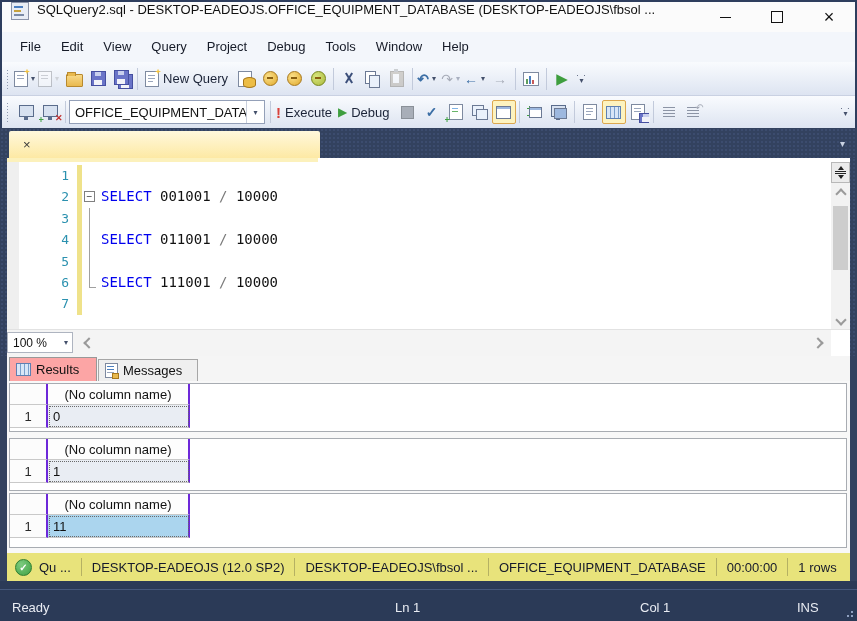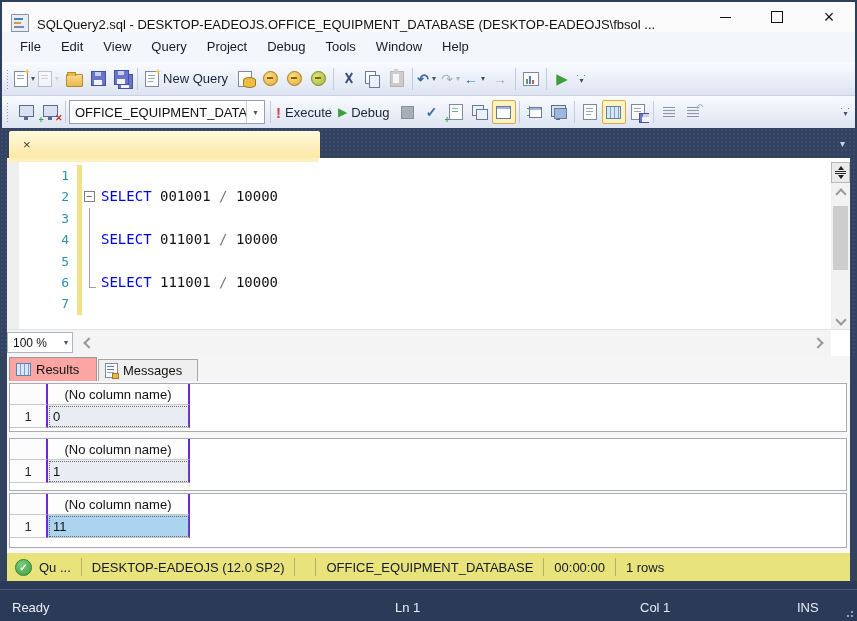--- a/index.html
+++ b/index.html
@@ -1,21 +1,21 @@
 <!DOCTYPE html>
 <html><head>
 <meta charset="utf-8">
 <style>
   html,body{margin:0;padding:0;width:857px;height:621px;overflow:hidden;
     font-family:"Liberation Sans",sans-serif;-webkit-font-smoothing:antialiased;}
   body{position:relative;background:#2E3E5E;color:#1A1A1A;}
 
   
   .titlebar{position:absolute;left:2px;top:2px;right:2px;height:30px;background:#FBFBFB;
-    display:flex;align-items:flex-end;}
+    display:flex;align-items:flex-start;}
   .app-ico{width:16px;height:16px;margin-left:9px;position:relative;background:#E8EDF5;
     border:1px solid #8A93A8;}
   .app-ico i{position:absolute;display:block;}
   .app-ico .a1{left:2px;top:3px;width:9px;height:2px;background:#4C7FC0;}
   .app-ico .a2{left:2px;top:7px;width:7px;height:2px;background:#C7A23C;}
   .app-ico .a3{left:2px;top:11px;width:10px;height:2px;background:#7A8AA5;}
   .title-text{margin-left:8px;font-size:13px;color:#111;white-space:nowrap;overflow:hidden;max-width:640px;}
   .wbtns{margin-left:auto;display:flex;height:100%;}
   .wbtn{width:52px;height:100%;display:flex;align-items:center;justify-content:center;font-size:15px;color:#111;}
   .min-glyph{width:11px;height:1px;background:#111;}
@@ -583,20 +583,21 @@
     </div>
 </div>
 
 <div class="execbar-zone">
   <div class="execbar" id="execbar">
     <span class="okicon">✓</span>
   <span class="ebar-item">Qu ...</span>
       <div class="ebar-sep"></div>
       <span class="ebar-item">DESKTOP-EADEOJS (12.0 SP2)</span>
       <div class="ebar-sep"></div>
+      <span class="ebar-item">DESKTOP-EADEOJS\fbsol ...</span>
       <div class="ebar-sep"></div>
       <span class="ebar-item">OFFICE_EQUIPMENT_DATABASE</span>
       <div class="ebar-sep"></div>
       <span class="ebar-item">00:00:00</span>
       <div class="ebar-sep"></div>
       <span class="ebar-item">1 rows</span>
     </div>
 </div>
 
 <div class="statusbar">

